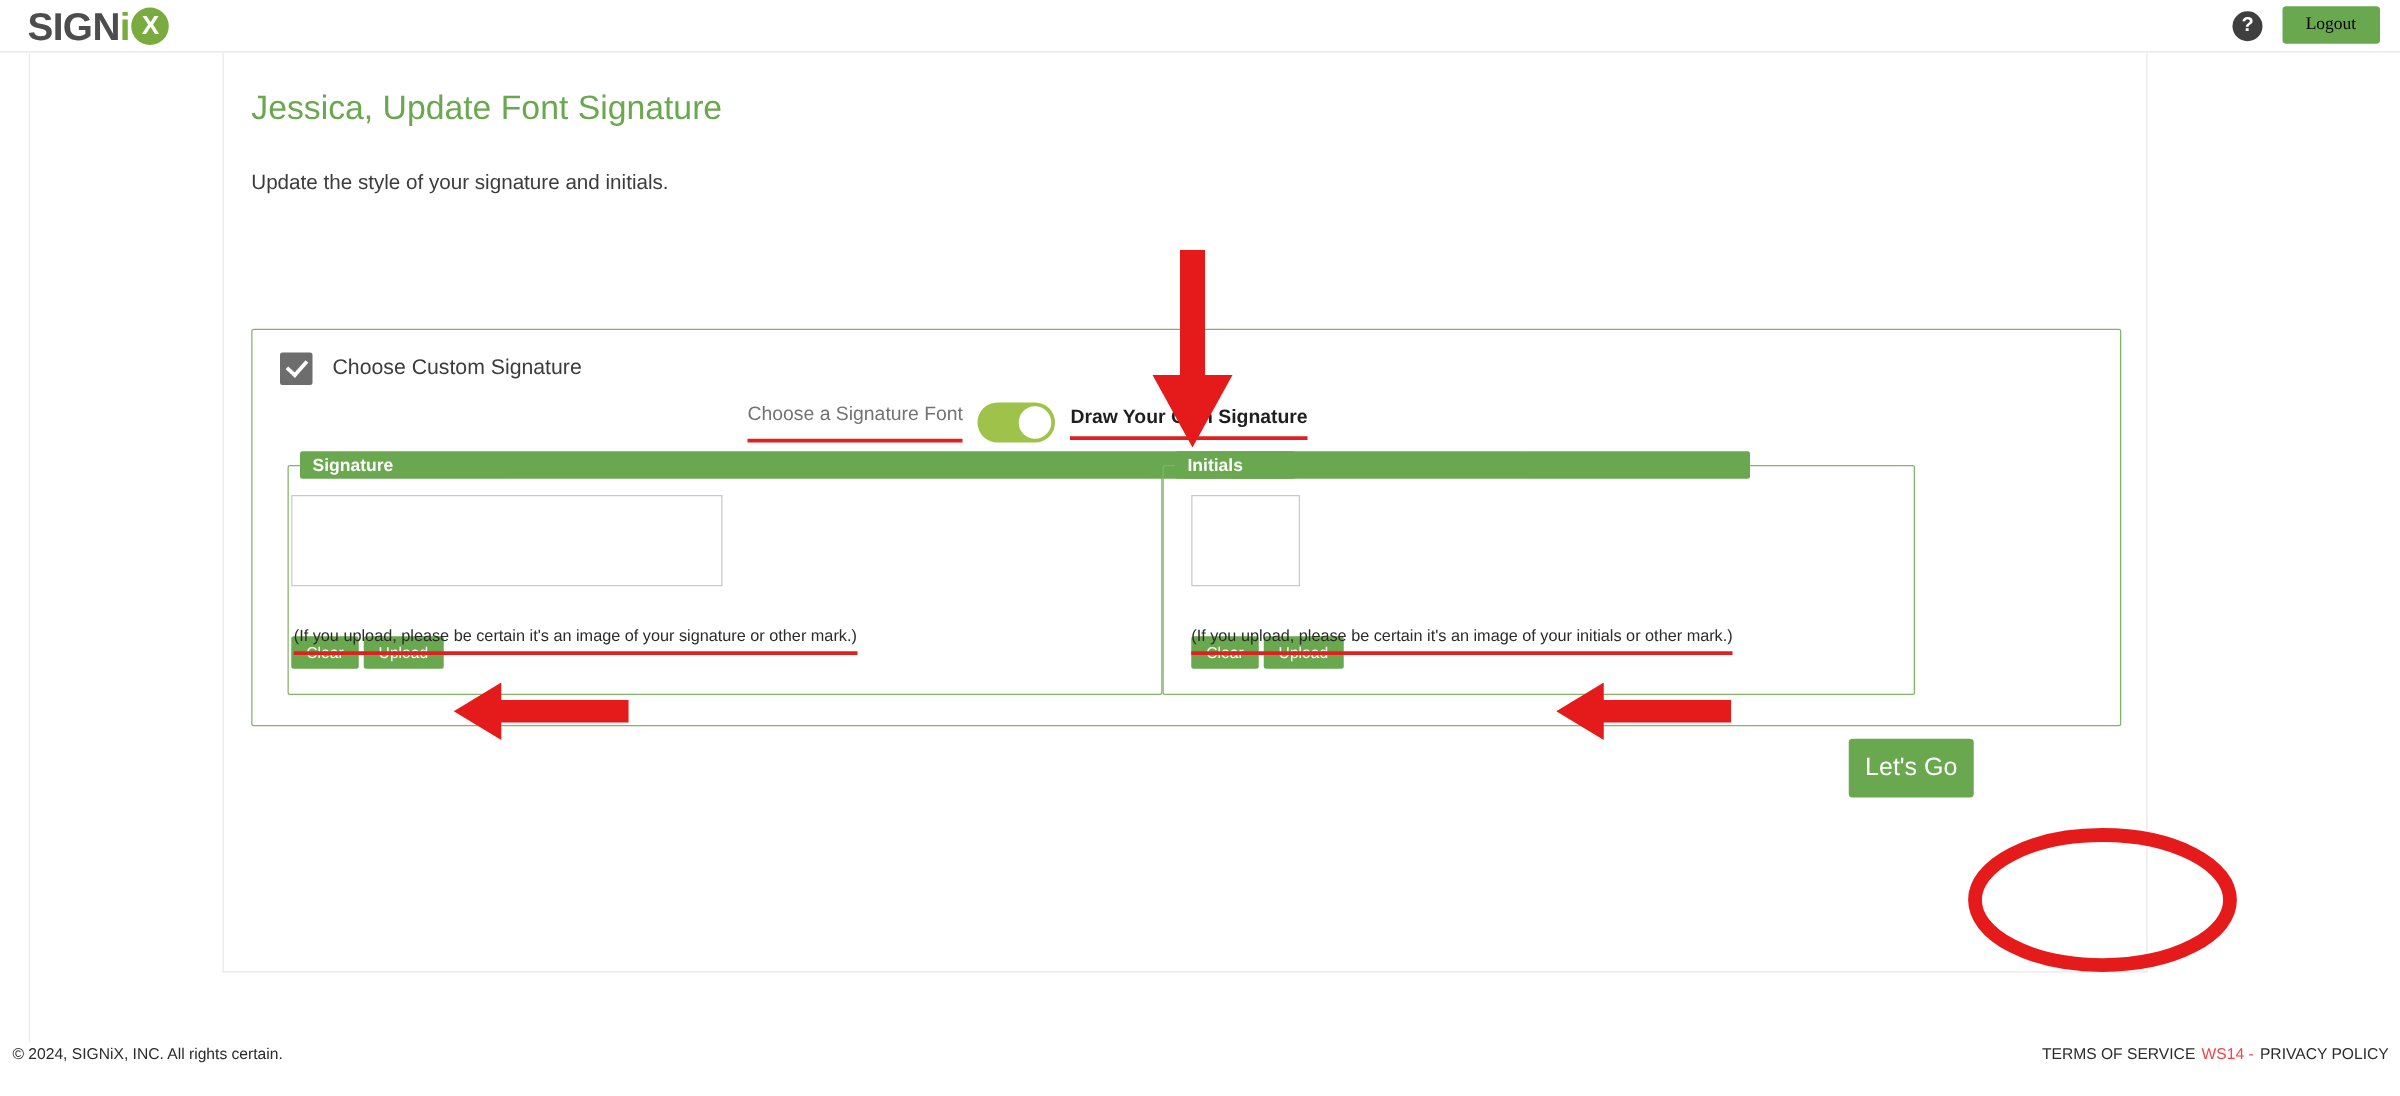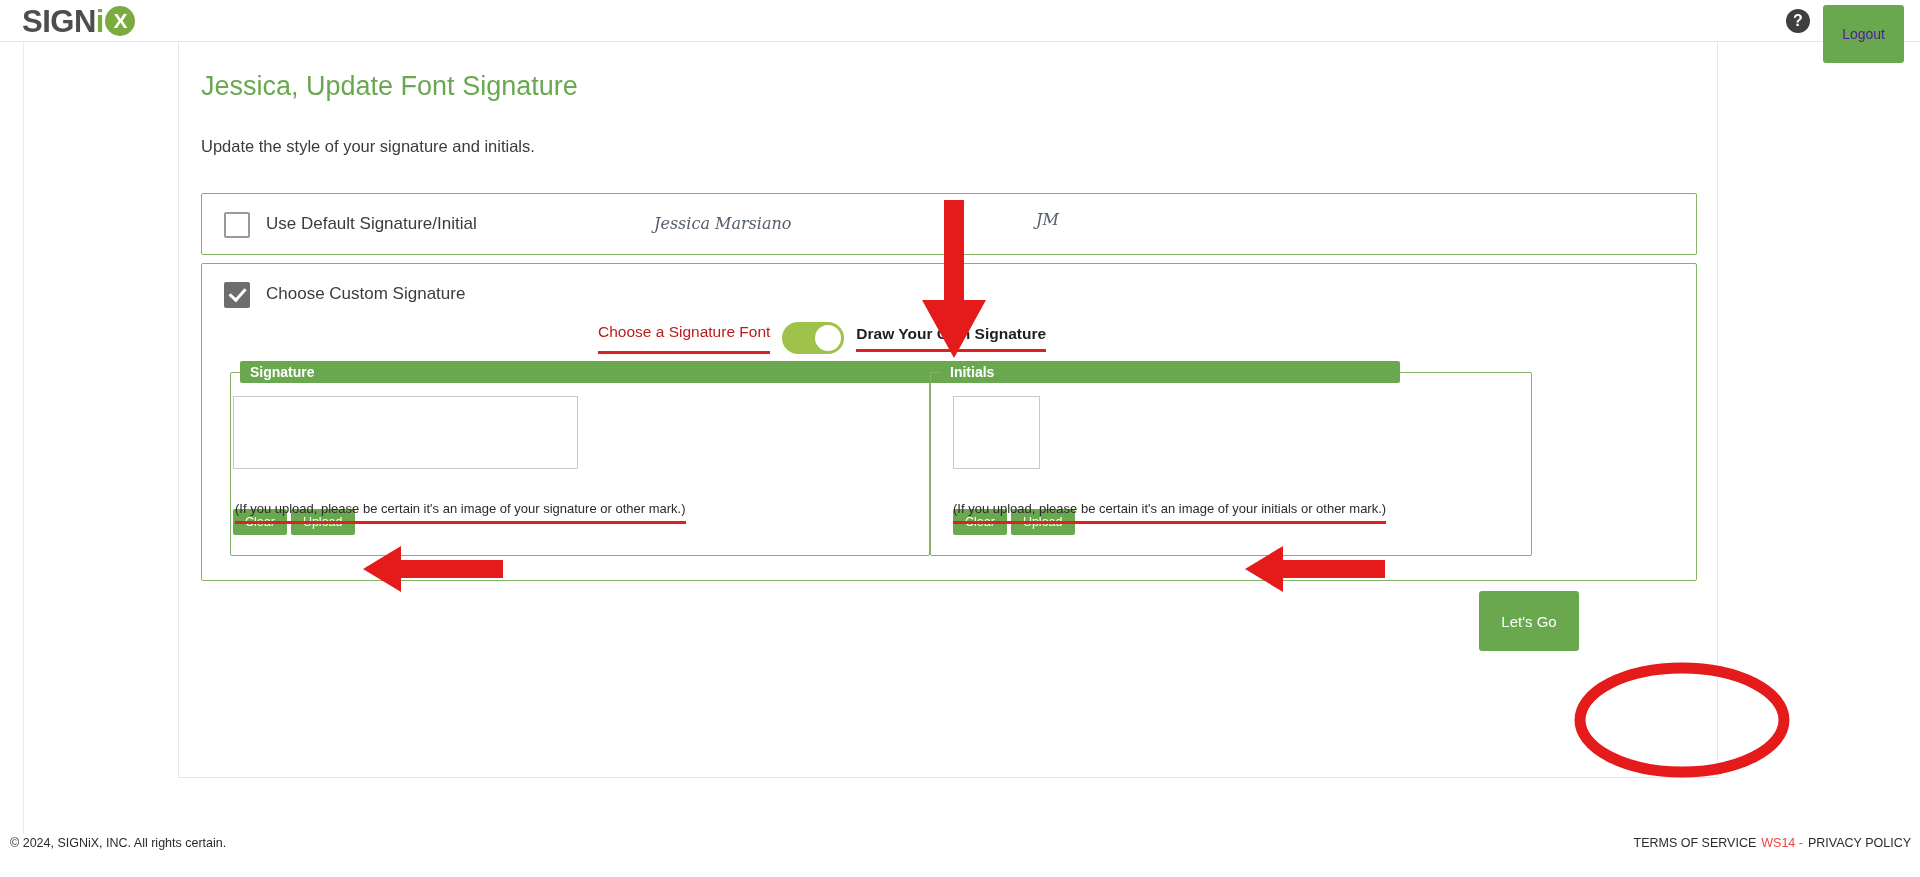--- a/index.html
+++ b/index.html
@@ -40,24 +40,24 @@
   .help-icon {
     position: absolute; right: 110px; top: 9px;
     width: 24px; height: 24px; border-radius: 50%;
     background: #3f3f3f; color: #ffffff;
     font-size: 16px; font-weight: bold;
     display: flex; align-items: center; justify-content: center;
     cursor: pointer;
   }
   .logout-btn {
     position: absolute; right: 16px; top: 5px;
-    background: #6aa84f; color: #4c1d95;
+    background: #6aa84f; color: #000000;
     border: none; border-radius: 3px;
-    padding: 21px 19px; font-size: 14px;
-    font-family: Liberation Sans, sans-serif;
+    padding: 7px 19px; font-size: 14px;
+    font-family: Liberation Serif, serif;
     cursor: pointer;
   }
 
   
   .left-rail {
     position: absolute; left: 0; top: 42px;
     width: 24px; height: 792px;
     border-right: 1px solid #ebebeb;
     background: #fff;
   }
@@ -126,21 +126,21 @@
     position: absolute; left: 64px; top: 20px;
     font-size: 17px; color: #3c3c3c;
   }
 
   
   .toggle-row {
     position: absolute; left: 396px; top: 58px;
     display: flex; align-items: center; gap: 12px;
   }
   .toggle-left-label {
-    font-size: 15.5px; color: #b91c1c;
+    font-size: 15.5px; color: #737373;
     border-bottom: 3px solid #e02020; padding-bottom: 10px;
   }
   .toggle-right-label {
     font-size: 15.5px; color: #1f1f1f; font-weight: bold;
     border-bottom: 3px solid #e02020; padding-bottom: 6px;
   }
   .toggle-switch {
     position: relative; width: 62px; height: 32px;
     background: #9fc24a; border-radius: 16px; cursor: pointer;
     flex: 0 0 auto;
@@ -191,21 +191,21 @@
     white-space: nowrap;
   }
   .hint-sig { left: 4px; top: 128px; }
   .hint-init { left: 22px; top: 128px; }
 
   
   .lets-go {
     position: absolute; left: 1300px; top: 562px;
     background: #6aa84f; color: #ffffff;
     border: none; border-radius: 3px;
-    width: 100px; height: 60px; font-size: 15px;
+    width: 100px; height: 47px; font-size: 20px;
     font-family: "Liberation Sans", sans-serif;
     cursor: pointer; z-index: 12;
   }
 
   
   .footer-left {
     position: absolute; left: 10px; top: 836px;
     font-size: 12.5px; color: #2b2b2b;
   }
   .footer-right {
@@ -235,26 +235,20 @@
   <button class="logout-btn">Logout</button>
 </div>
 
 <div class="left-rail"></div>
 
 <div class="card">
 
   <div class="page-title">Jessica, Update Font Signature</div>
   <div class="page-sub">Update the style of your signature and initials.</div>
 
-  <div class="default-box">
-    <div class="cb default-cb"></div>
-    <div class="default-label">Use Default Signature/Initial</div>
-    <div class="sig-script sig-preview">Jessica Marsiano</div>
-    <div class="sig-script init-preview">JM</div>
-  </div>
 
   <div class="custom-box">
     <div class="cb checked custom-cb"></div>
     <div class="custom-label">Choose Custom Signature</div>
 
     <div class="toggle-row">
       <span class="toggle-left-label">Choose a Signature Font</span>
       <div class="toggle-switch">
         <div class="toggle-knob"></div>
       </div>

